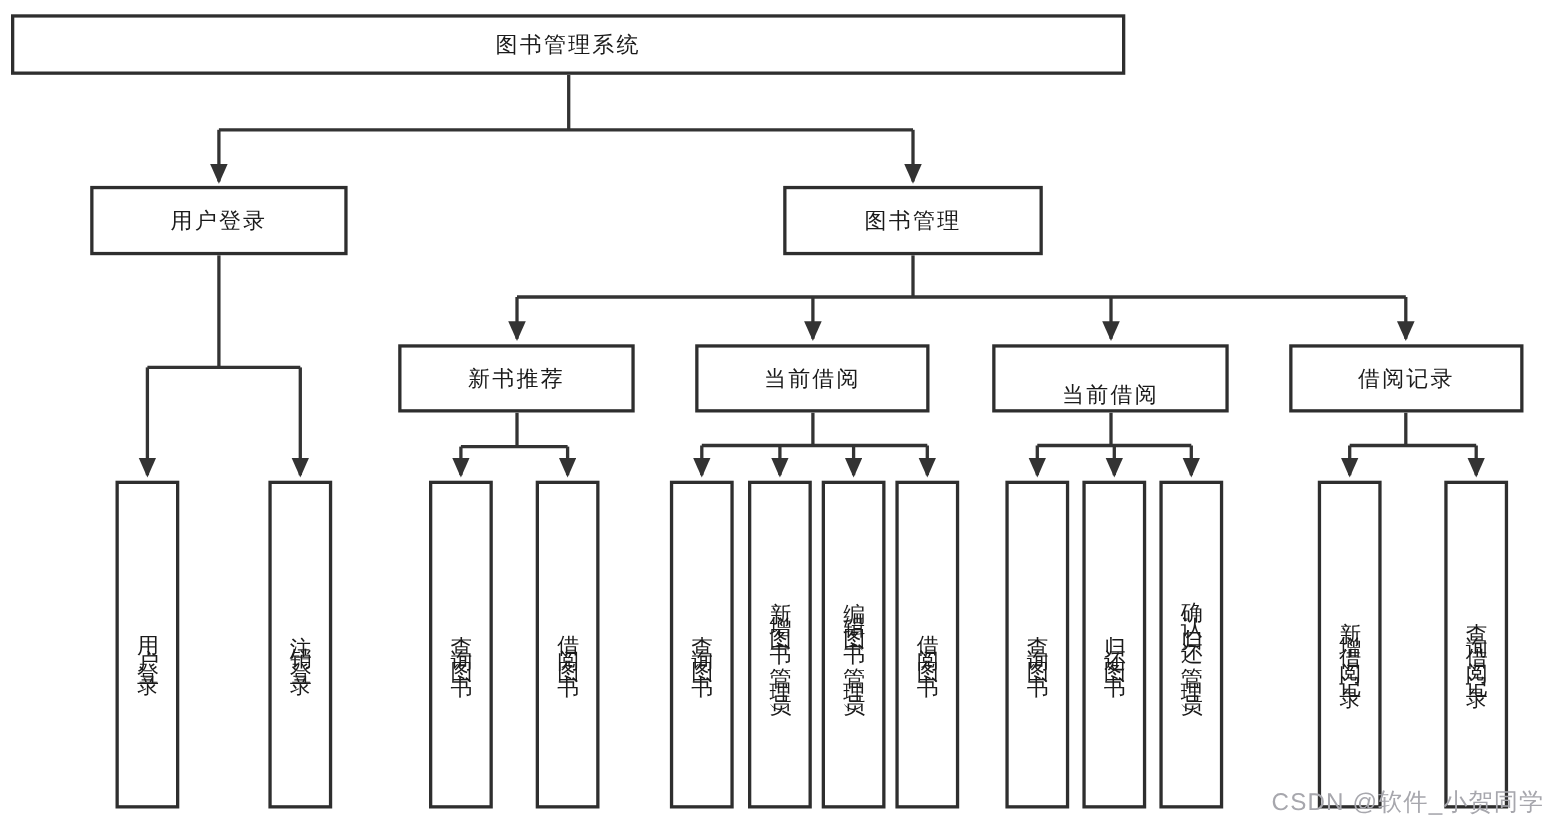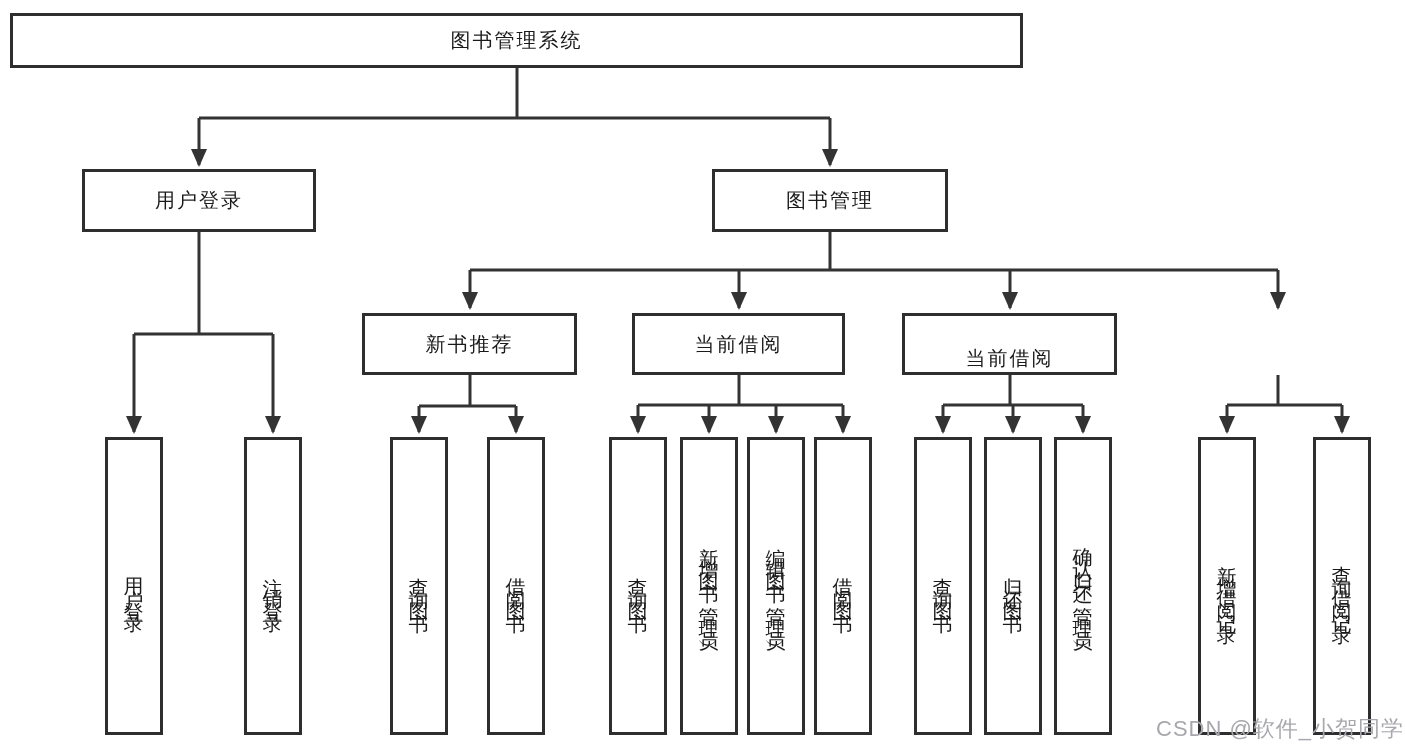--- a/index.html
+++ b/index.html
@@ -105,20 +105,23 @@
 
   <div class="box hbox" style="left:712px;top:169px;width:236px;height:63px;">
     <span>图书管理</span>
   </div>
   <div class="box hbox" style="left:632px;top:313px;width:213px;height:62px;">
     <span>当前借阅</span>
   </div>
   <div class="box hbox" style="left:902px;top:313px;width:215px;height:62px;align-items:flex-end;">
     <span>当前借阅</span>
   </div>
+  <div class="box hbox" style="left:1172px;top:313px;width:213px;height:62px;">
+    <span>借阅记录</span>
+  </div>
 
   <div class="box vbox" style="left:105px;top:437px;width:58px;height:298px;">
     <span class="vlabel">用户登录</span>
   </div>
   <div class="box vbox" style="left:244px;top:437px;width:58px;height:298px;">
     <span class="vlabel">注销登录</span>
   </div>
 
   <div class="box vbox" style="left:390px;top:437px;width:58px;height:298px;">
     <span class="vlabel">查询图书</span>

